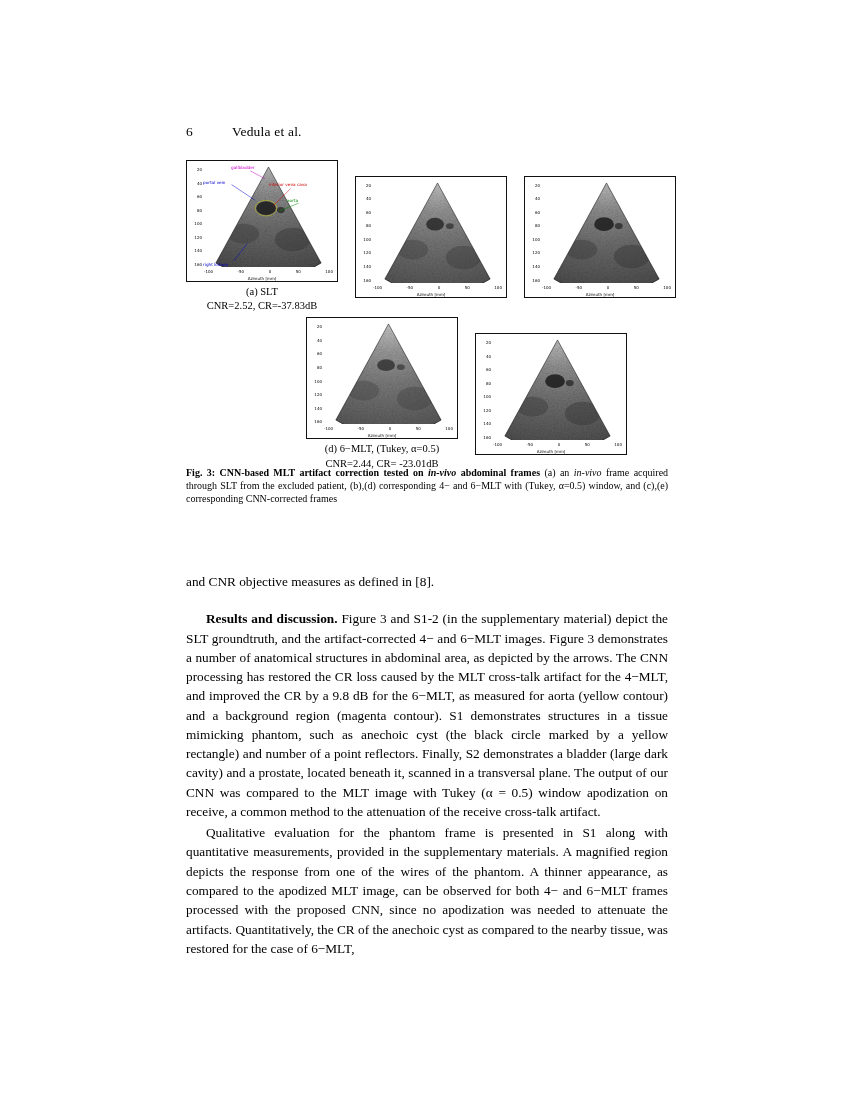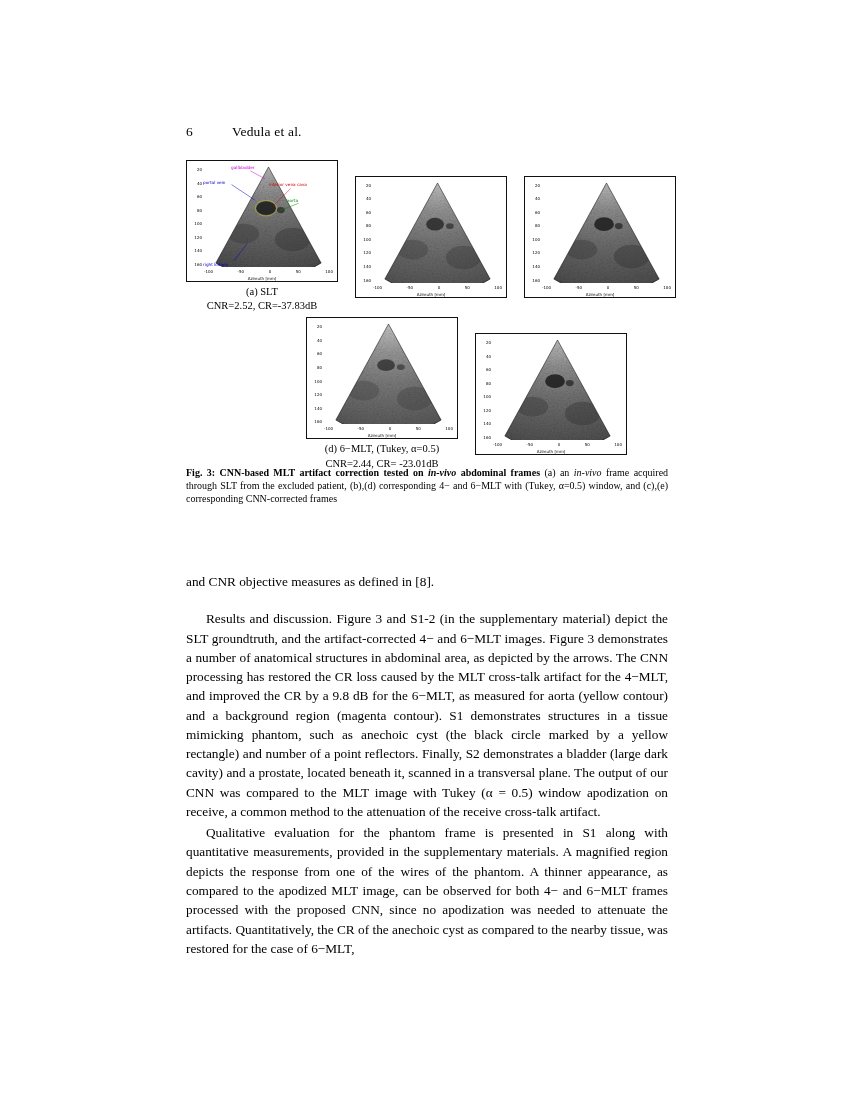--- a/index.html
+++ b/index.html
@@ -148,21 +148,21 @@
   }
   .body p {
     margin: 0 0 0 0;
   }
   .body p.gap {
     margin-top: 18px;
   }
   .body p.indent {
     text-indent: 20px;
   }
-  .body b { font-weight: normal; }
+  .body b { font-weight: bold; }
 </style>
 </head>
 <body>
 
 <div class="page">
 
   <div class="runhead">
     <span class="pg">6</span><span>Vedula et al.</span>
   </div>
 

